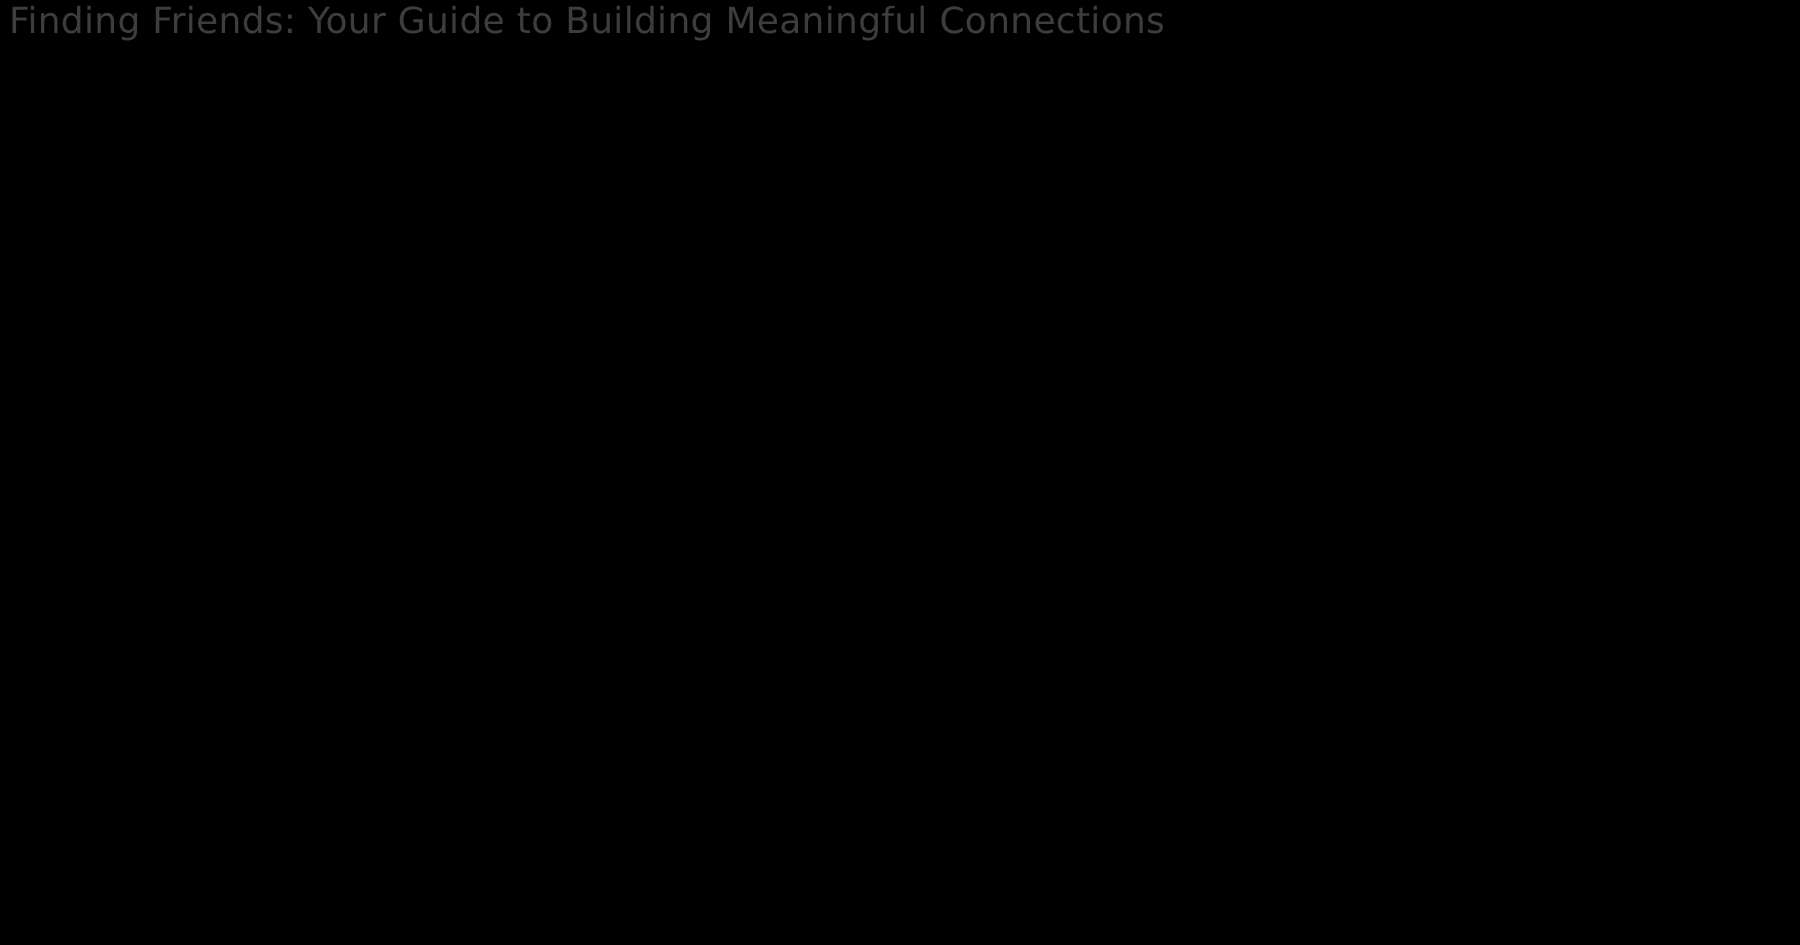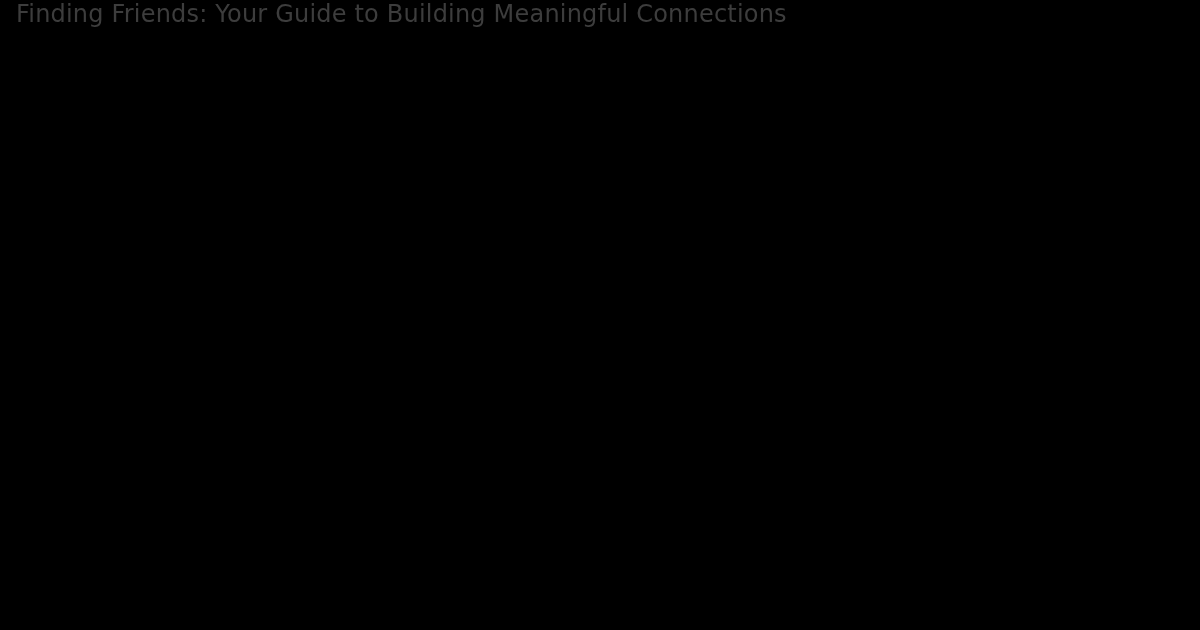--- a/index.html
+++ b/index.html
@@ -19,21 +19,21 @@
   }
   .card {
     position: relative;
     width: 1200px;
     height: 630px;
     background: var(--background);
   }
   .card-title {
     position: absolute;
     top: 0;
-    left: 16px;
+    left: 6px;
     margin: 0;
     font-size: 24px;
     font-weight: 400;
     line-height: 28px;
     color: var(--title_text);
     white-space: nowrap;
     letter-spacing: 0.2px;
   }
 </style>
 </head>

